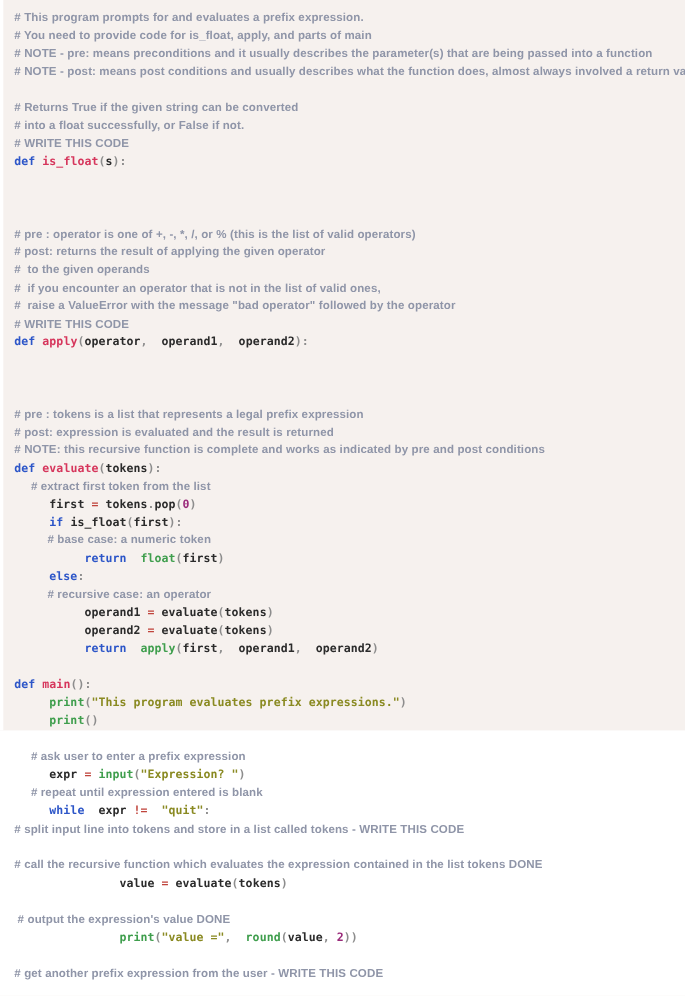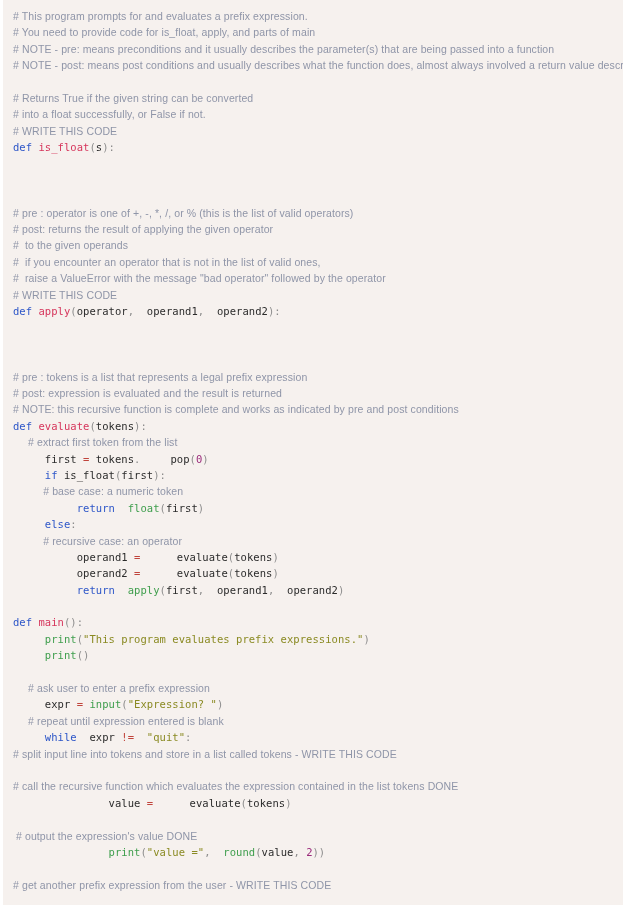--- a/index.html
+++ b/index.html
@@ -11,24 +11,25 @@
     width: 623px;
     height: 905px;
     overflow: hidden;
     font-family: "DejaVu Sans Mono", "Liberation Mono", monospace;
   }
 
   #code-surface {
     position: relative;
     box-sizing: border-box;
     width: 623px;
-    height: 905px;
+    height: 664px;
     background: #f6f1ee;
     border-left: 3px solid #ffffff;
     padding: 8px 0 0 0;
+    font-weight: bold;
   }
 
   .code-line {
     display: block;
     white-space: pre;
     font-size: 10.5px;
     line-height: 16.4px;
     height: 16.4px;
     padding-left: 10px;
     color: #2b2b2b;
@@ -42,20 +43,20 @@
   
   .t-com  { color: #8f95a8; font-family: "Liberation Sans", sans-serif; font-size: 10.5px; letter-spacing: 0.1px; }
   .t-kw   { color: #2d56c8; }
   .t-fn   { color: #d6365c; }
   .t-bi   { color: #3f9e4d; margin-top: 12px; }
   .t-str  { color: #8a8a22; }
   .t-num  { color: #9a2a7a; }
   .t-op   { color: #c0443c; }
   .t-pn   { color: #8d8d8d; }
   .t-id   { color: #2b2b2b; }
-  .t-call { color: #2b2b2b; margin-left: 30px; }
+  .t-call { color: #2b2b2b; }
 </style>
 </head>
 <body>
 
 <div id="code-surface">
   <pre id="code-body" style="margin:0;"><span class="code-line"><span class="t-com"># This program prompts for and evaluates a prefix expression.</span></span><span class="code-line"><span class="t-com"># You need to provide code for is_float, apply, and parts of main</span></span><span class="code-line"><span class="t-com"># NOTE - pre: means preconditions and it usually describes the parameter(s) that are being passed into a function</span></span><span class="code-line"><span class="t-com"># NOTE - post: means post conditions and usually describes what the function does, almost always involved a return value description</span></span><span class="code-line blank">&nbsp;</span><span class="code-line"><span class="t-com"># Returns True if the given string can be converted</span></span><span class="code-line"><span class="t-com"># into a float successfully, or False if not.</span></span><span class="code-line"><span class="t-com"># WRITE THIS CODE</span></span><span class="code-line"><span class="t-kw">def</span><span class="t-id"> </span><span class="t-fn">is_float</span><span class="t-pn">(</span><span class="t-id">s</span><span class="t-pn">):</span></span><span class="code-line blank">&nbsp;</span><span class="code-line blank">&nbsp;</span><span class="code-line blank">&nbsp;</span><span class="code-line"><span class="t-com"># pre : operator is one of +, -, *, /, or % (this is the list of valid operators)</span></span><span class="code-line"><span class="t-com"># post: returns the result of applying the given operator</span></span><span class="code-line"><span class="t-com">#  to the given operands</span></span><span class="code-line"><span class="t-com">#  if you encounter an operator that is not in the list of valid ones,</span></span><span class="code-line"><span class="t-com">#  raise a ValueError with the message "bad operator" followed by the operator</span></span><span class="code-line"><span class="t-com"># WRITE THIS CODE</span></span><span class="code-line"><span class="t-kw">def</span><span class="t-id"> </span><span class="t-fn">apply</span><span class="t-pn">(</span><span class="t-id">operator</span><span class="t-pn">,</span><span class="t-id">  operand1</span><span class="t-pn">,</span><span class="t-id">  operand2</span><span class="t-pn">):</span></span><span class="code-line blank">&nbsp;</span><span class="code-line blank">&nbsp;</span><span class="code-line blank">&nbsp;</span><span class="code-line"><span class="t-com"># pre : tokens is a list that represents a legal prefix expression</span></span><span class="code-line"><span class="t-com"># post: expression is evaluated and the result is returned</span></span><span class="code-line"><span class="t-com"># NOTE: this recursive function is complete and works as indicated by pre and post conditions</span></span><span class="code-line"><span class="t-kw">def</span><span class="t-id"> </span><span class="t-fn">evaluate</span><span class="t-pn">(</span><span class="t-id">tokens</span><span class="t-pn">):</span></span><span class="code-line"><span class="t-com">     # extract first token from the list</span></span><span class="code-line"><span class="t-id">     first </span><span class="t-op">=</span><span class="t-id"> tokens</span><span class="t-pn">.</span><span class="t-call">pop</span><span class="t-pn">(</span><span class="t-num">0</span><span class="t-pn">)</span></span><span class="code-line"><span class="t-kw">     if</span><span class="t-id"> is_float</span><span class="t-pn">(</span><span class="t-id">first</span><span class="t-pn">):</span></span><span class="code-line"><span class="t-com">          # base case: a numeric token</span></span><span class="code-line"><span class="t-kw">          return</span><span class="t-id">  </span><span class="t-bi">float</span><span class="t-pn">(</span><span class="t-id">first</span><span class="t-pn">)</span></span><span class="code-line"><span class="t-kw">     else</span><span class="t-pn">:</span></span><span class="code-line"><span class="t-com">          # recursive case: an operator</span></span><span class="code-line"><span class="t-id">          operand1 </span><span class="t-op">=</span><span class="t-id"> </span><span class="t-call">evaluate</span><span class="t-pn">(</span><span class="t-id">tokens</span><span class="t-pn">)</span></span><span class="code-line"><span class="t-id">          operand2 </span><span class="t-op">=</span><span class="t-id"> </span><span class="t-call">evaluate</span><span class="t-pn">(</span><span class="t-id">tokens</span><span class="t-pn">)</span></span><span class="code-line"><span class="t-kw">          return</span><span class="t-id">  </span><span class="t-bi">apply</span><span class="t-pn">(</span><span class="t-id">first</span><span class="t-pn">,</span><span class="t-id">  operand1</span><span class="t-pn">,</span><span class="t-id">  operand2</span><span class="t-pn">)</span></span><span class="code-line blank">&nbsp;</span><span class="code-line"><span class="t-kw">def</span><span class="t-id"> </span><span class="t-fn">main</span><span class="t-pn">():</span></span><span class="code-line"><span class="t-id">     </span><span class="t-bi">print</span><span class="t-pn">(</span><span class="t-str">"This program evaluates prefix expressions."</span><span class="t-pn">)</span></span><span class="code-line"><span class="t-id">     </span><span class="t-bi">print</span><span class="t-pn">()</span></span><span class="code-line blank">&nbsp;</span><span class="code-line"><span class="t-com">     # ask user to enter a prefix expression</span></span><span class="code-line"><span class="t-id">     expr </span><span class="t-op">=</span><span class="t-id"> </span><span class="t-bi">input</span><span class="t-pn">(</span><span class="t-str">"Expression? "</span><span class="t-pn">)</span></span><span class="code-line"><span class="t-com">     # repeat until expression entered is blank</span></span><span class="code-line"><span class="t-kw">     while</span><span class="t-id">  expr </span><span class="t-op">!=</span><span class="t-id">  </span><span class="t-str">"quit"</span><span class="t-pn">:</span></span><span class="code-line"><span class="t-com"># split input line into tokens and store in a list called tokens - WRITE THIS CODE</span></span><span class="code-line blank">&nbsp;</span><span class="code-line"><span class="t-com"># call the recursive function which evaluates the expression contained in the list tokens DONE</span></span><span class="code-line"><span class="t-id">               value </span><span class="t-op">=</span><span class="t-id"> </span><span class="t-call">evaluate</span><span class="t-pn">(</span><span class="t-id">tokens</span><span class="t-pn">)</span></span><span class="code-line blank">&nbsp;</span><span class="code-line"><span class="t-com"> # output the expression's value DONE</span></span><span class="code-line"><span class="t-id">               </span><span class="t-bi">print</span><span class="t-pn">(</span><span class="t-str">"value ="</span><span class="t-pn">,</span><span class="t-id">  </span><span class="t-bi">round</span><span class="t-pn">(</span><span class="t-id">value</span><span class="t-pn">,</span><span class="t-id"> </span><span class="t-num">2</span><span class="t-pn">))</span></span><span class="code-line blank">&nbsp;</span><span class="code-line"><span class="t-com"># get another prefix expression from the user - WRITE THIS CODE</span></span><span class="code-line blank">&nbsp;</span></pre>
 </div>
 
 </body></html>

